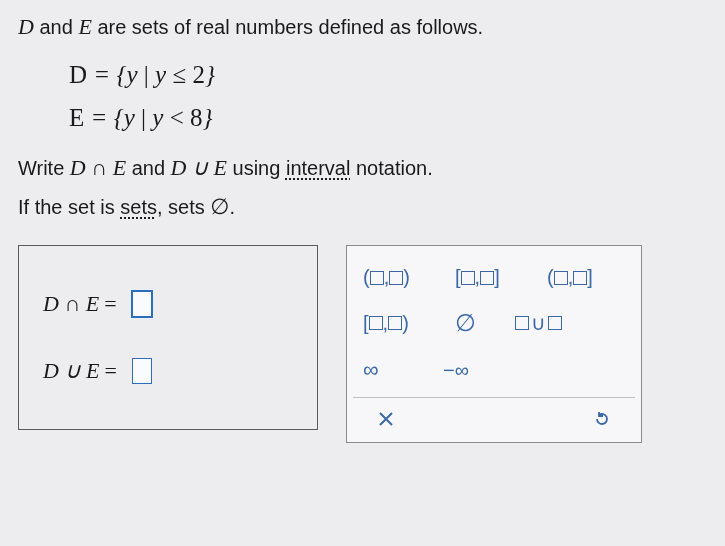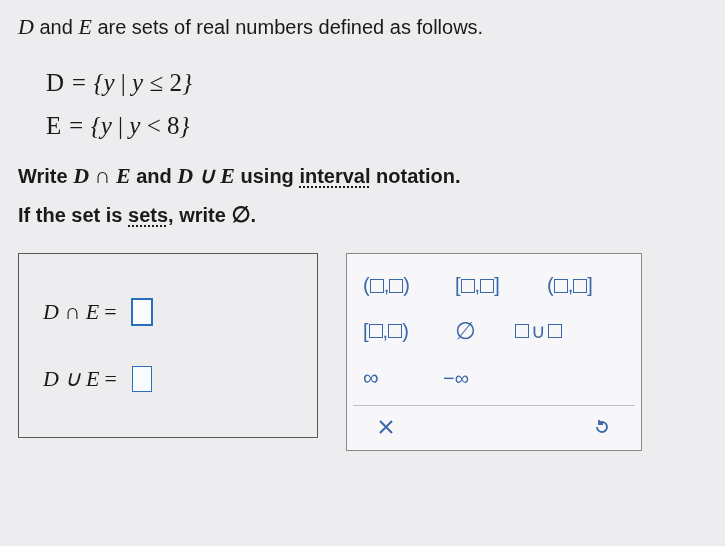--- a/index.html
+++ b/index.html
@@ -7,37 +7,36 @@
     margin: 0;
     padding: 14px 18px;
     width: 725px;
     height: 546px;
     font-family: "Segoe UI", Arial, sans-serif;
     background: #ededf0;
     color: #1a1a1a;
   }
   .prompt-line {
     font-size: 20px;
-    margin-bottom: 22px;
+    margin-bottom: 14px;
   }
   .italic { font-style: italic; font-family: "Times New Roman", serif; font-size: 22px; }
   .math-block {
-    margin-left: 28px;
+    margin-left: 51px;
     font-family: "Times New Roman", serif;
     font-size: 25px;
     font-style: italic;
     line-height: 1.7;
     margin-bottom: 12px;
   }
   .math-block .up { font-style: normal; }
   .instr {
     font-size: 20px;
     margin-bottom: 6px;
     line-height: 1.5;
-    font-weight: bold;
   }
   .ul { text-decoration: underline dotted; text-underline-offset: 3px; }
   .work-area {
     display: flex;
     gap: 28px;
     margin-top: 22px;
     align-items: flex-start;
   }
   .answer-box {
     border: 1.5px solid #5a5a5a;
@@ -127,21 +126,21 @@
 
 <div class="math-block">
   <div><span class="up">D</span> = {<span>y</span> <span class="up">|</span> <span>y</span> <span class="up">≤ 2</span>}</div>
   <div><span class="up">E</span> = {<span>y</span> <span class="up">|</span> <span>y</span> <span class="up">&lt; 8</span>}</div>
 </div>
 
 <div class="instr">
   <span>Write </span><span class="italic">D ∩ E</span><span> and </span><span class="italic">D ∪ E</span><span> using </span><span class="ul">interval</span><span> notation.</span>
 </div>
 <div class="instr">
-  <span>If the set is </span><span class="ul">sets</span><span>, write </span><span class="italic" style="font-style:normal">∅</span><span>.</span>
+  <span>If the set is </span><span class="ul">sets</span><span>, sets </span><span class="italic" style="font-style:normal">∅</span><span>.</span>
 </div>
 
 <div class="work-area">
   <div class="answer-box">
     <div class="answer-row">
       <span>D ∩ E</span>
       <span class="op"> = </span>
       <span class="blank active"></span>
     </div>
     <div class="answer-row">

